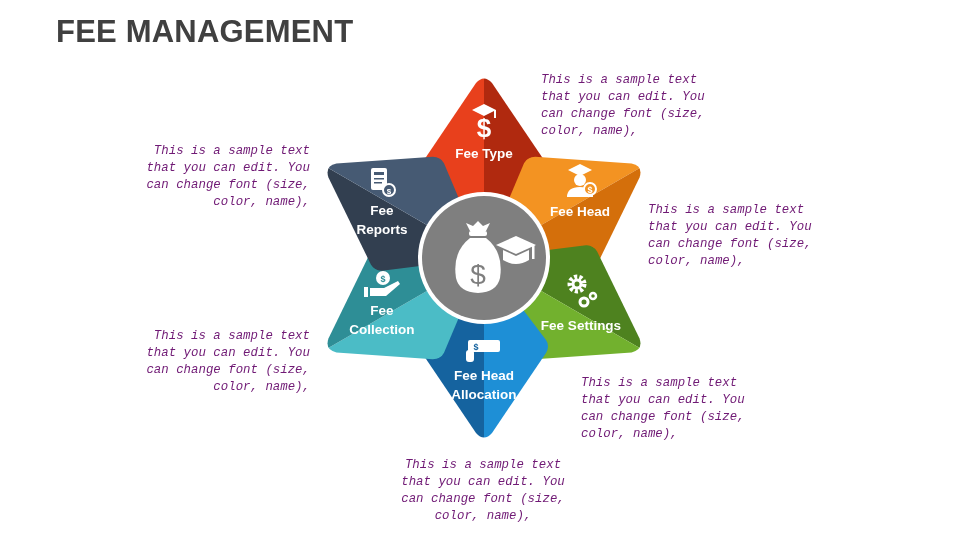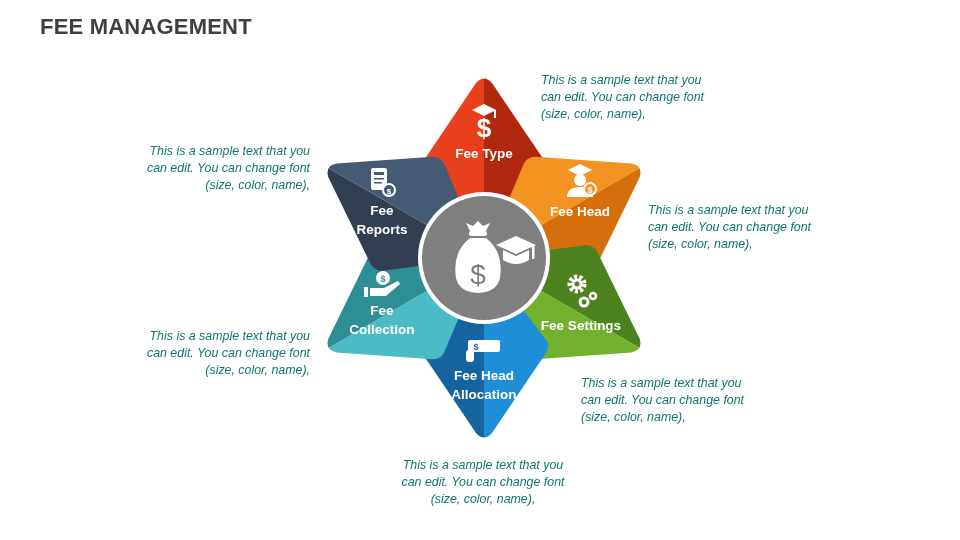--- a/index.html
+++ b/index.html
@@ -1,18 +1,18 @@
 <!DOCTYPE html>
 <html><head>
 <meta charset="utf-8">
 <style>
   html,body{margin:0;padding:0;background:#fff;}
   #slide{position:relative;width:960px;height:540px;overflow:hidden;background:#fff;font-family:"Liberation Sans",sans-serif;}
-  .title{position:absolute;left:40px;top:14px;font-size:22px;font-weight:bold;color:#404040;letter-spacing:0.2px;font-family:"Liberation Sans",sans-serif;}
-  .note{position:absolute;font-style:italic;font-size:12.4px;line-height:17px;color:#0f766e;width:180px;font-family:Liberation Sans, sans-serif;}
+  .title{position:absolute;left:56px;top:14px;font-size:31px;font-weight:bold;color:#404040;letter-spacing:0.2px;font-family:"Liberation Sans",sans-serif;}
+  .note{position:absolute;font-style:italic;font-size:12.4px;line-height:17px;color:#701a75;width:180px;font-family:Liberation Mono, monospace;}
   .note.r{text-align:right;}
   .note.c{text-align:center;}
   svg{position:absolute;left:0;top:0;}
   .lbl{font-family:"Liberation Sans",sans-serif;font-weight:bold;font-size:13.5px;fill:#fff;text-anchor:middle;}
 </style>
 </head>
 <body>
 
 <div id="slide">
   <div class="title">FEE MANAGEMENT</div>

